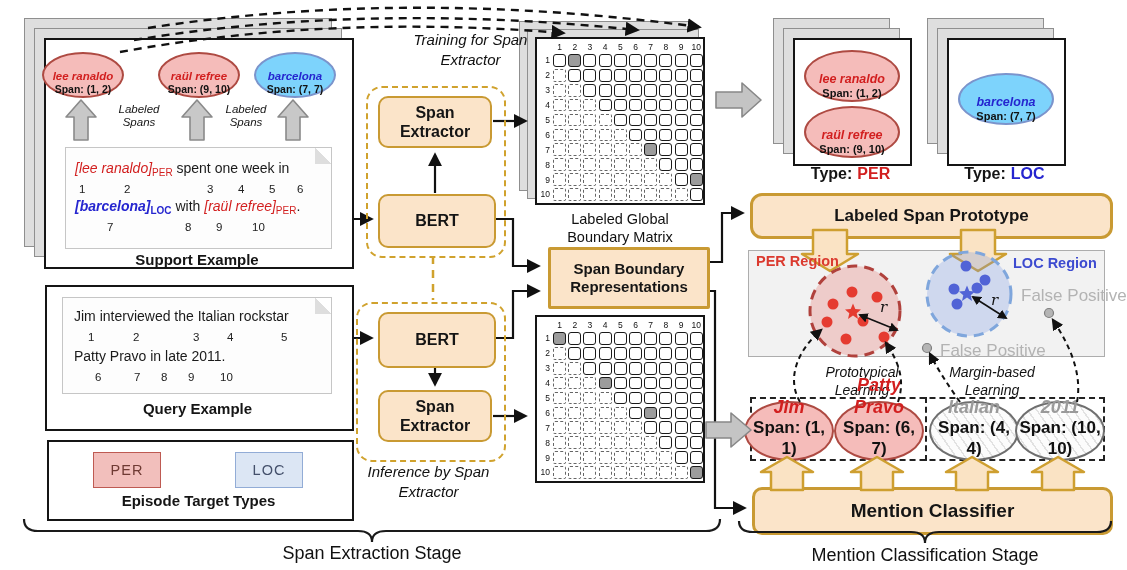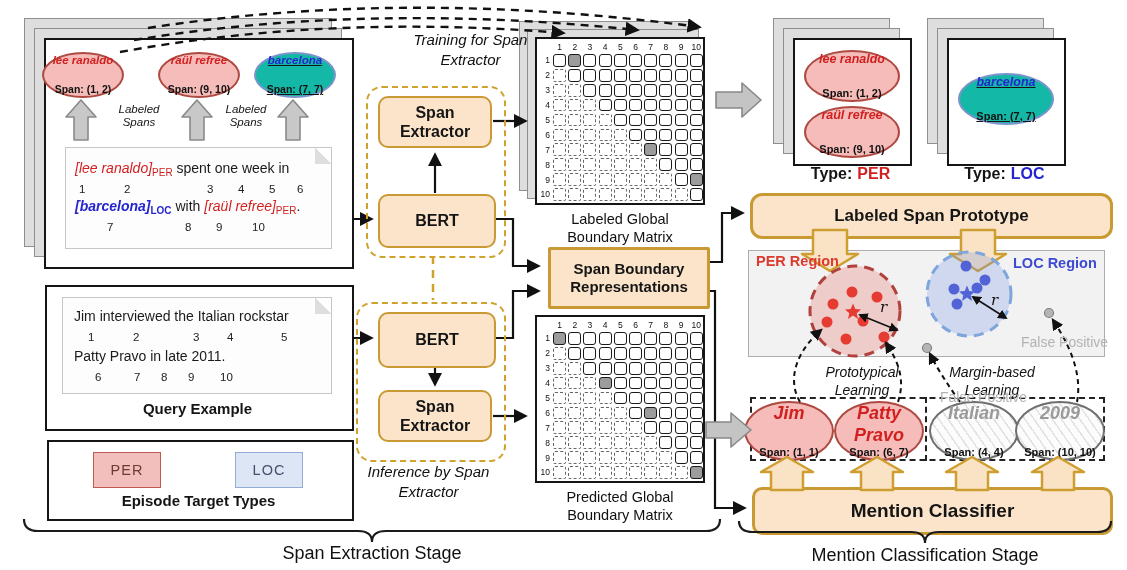--- a/index.html
+++ b/index.html
@@ -21,25 +21,25 @@
   .nums{position:absolute;font-size:11.5px;color:#222;z-index:12;}
   .nums span{position:absolute;}
   .sn1 span:nth-child(1){left:14px}.sn1 span:nth-child(2){left:59px}.sn1 span:nth-child(3){left:142px}
   .sn1 span:nth-child(4){left:173px}.sn1 span:nth-child(5){left:204px}.sn1 span:nth-child(6){left:232px}
   .sn2 span:nth-child(1){left:42px}.sn2 span:nth-child(2){left:120px}.sn2 span:nth-child(3){left:151px}.sn2 span:nth-child(4){left:187px}
   .qn1 span:nth-child(1){left:26px}.qn1 span:nth-child(2){left:71px}.qn1 span:nth-child(3){left:131px}
   .qn1 span:nth-child(4){left:165px}.qn1 span:nth-child(5){left:219px}
   .qn2 span:nth-child(1){left:33px}.qn2 span:nth-child(2){left:72px}.qn2 span:nth-child(3){left:99px}
   .qn2 span:nth-child(4){left:126px}.qn2 span:nth-child(5){left:158px}
   .ent{position:absolute;border-radius:50%;display:flex;flex-direction:column;align-items:center;
-       justify-content:space-between;text-align:center;line-height:1.2;z-index:12;}
+       justify-content:flex-end;text-align:center;line-height:1.2;z-index:12;}
   .ent-name{font-weight:bold;font-style:italic;font-size:11.5px;}
   .ent-span{font-weight:bold;font-size:10.5px;color:#111;}
   .ent.per{background:#F5BCBA;border:2px solid #AE4A42;} .ent.per .ent-name{color:#D21F1F;}
-  .ent.loc{background:#14b8a6;border:2px solid #7B94CC;text-decoration:underline;} .ent.loc .ent-name{color:#2525CF;}
+  .ent.loc{background:#7dd3fc;border:2px solid #7B94CC;} .ent.loc .ent-name{color:#2525CF;}
   .ent.gray{background:repeating-linear-gradient(55deg,#fcfcfc 0 6px,#e2e2e2 6px 7.5px);
        border:2.5px solid #6F6F6F;} .ent.gray .ent-name{color:#9A9A9A;}
   .sup-ents .ent{width:78px;height:42px;top:52px;}
   .sup-ents .ent:nth-child(1){left:42px}.sup-ents .ent:nth-child(2){left:158px}.sup-ents .ent:nth-child(3){left:254px}
   .lspan{position:absolute;width:54px;text-align:center;font-style:italic;font-size:11.5px;line-height:1.15;z-index:12;}
   .chip{position:absolute;width:66px;height:34px;display:flex;align-items:center;justify-content:center;
         font-size:14.5px;letter-spacing:1px;z-index:12;}
   .chip.per{left:93px;top:452px;background:#F2BFBC;border:1.8px solid #BE5A52;color:#6F3A33;}
   .chip.loc{left:235px;top:452px;background:#DCE6F4;border:1.8px solid #92ACD6;color:#44506B;}
   .itlabel{position:absolute;font-style:italic;font-size:15px;text-align:center;line-height:1.3;z-index:12;color:#111;}
@@ -57,29 +57,29 @@
   .tp-ents .ent{left:804px;width:92px;height:48px;}
   .tp-ents .ent:nth-child(1){top:50px}.tp-ents .ent:nth-child(2){top:106px}
   .tp-ents .ent-name,.tl-ents .ent-name{font-size:12.5px;}
   .tp-ents .ent-span,.tl-ents .ent-span{font-size:11px;}
   .tl-ents .ent{left:958px;top:73px;width:92px;height:48px;}
   .tlabel{position:absolute;width:115px;display:flex;justify-content:center;gap:5px;font-weight:bold;font-size:16px;z-index:12;}
   .tlabel .tv.per{color:#D21F1F;} .tlabel .tv.loc{color:#2525CF;}
   .region{position:absolute;left:748px;top:250px;width:357px;height:107px;background:#F2F2F2;
         border:1.5px solid #ADADAD;box-sizing:border-box;z-index:8;}
   .rlab{position:absolute;font-weight:bold;font-size:14.5px;z-index:45;}
-  .fp{position:absolute;font-size:14px;color:#B3B3B3;z-index:45;margin-top:48px;}
+  .fp{position:absolute;font-size:17px;color:#B3B3B3;z-index:45;}
   .rsym{position:absolute;font-family:"DejaVu Serif",serif;font-style:italic;font-size:15px;z-index:45;color:#111;}
   .learn{position:absolute;font-style:italic;font-size:14px;text-align:center;line-height:1.3;z-index:12;color:#111;}
   .mrect{position:absolute;left:750px;top:397px;width:355px;height:64px;border:2px dashed #222;box-sizing:border-box;z-index:11;}
   .mdiv{position:absolute;left:925px;top:397px;height:64px;border-left:2px dashed #222;z-index:11;}
   .men-ents .ent{top:401px;width:86px;height:56px;}
   .men-ents .ent:nth-child(1){left:744px}.men-ents .ent:nth-child(2){left:834px}
   .men-ents .ent:nth-child(3){left:929px}.men-ents .ent:nth-child(4){left:1015px}
-  .men-ents .ent-name{font-size:18px;} .men-ents .ent-span{font-size:11px;}
+  .men-ents .ent-name{font-size:18px;} .men-ents .ent-span{font-size:17px;}
   .stage{position:absolute;width:300px;text-align:center;font-size:18px;color:#111;z-index:12;}
   .watermark{position:absolute;left:818px;top:489px;font-size:32px;font-weight:600;letter-spacing:1px;
         color:#F0F0F0;text-shadow:0 0 1px #DBDBDB;z-index:60;white-space:nowrap;}
 </style>
 </head>
 <body>
 
 <div class="canvas">
 
   <svg id="base-lines" class="layer" width="1127" height="570">
@@ -139,20 +139,21 @@
       <span>5</span>
       <span>6</span>
     </div>
   <div class="rich" style="left:75px;top:198px"><span class="seg loc it">[barcelona]</span><span class="seg loc sub">LOC</span><span class="seg plain"> with </span><span class="seg per it">[raül refree]</span><span class="seg per sub">PER</span><span class="seg plain">.</span></div>
   <div class="nums sn2" style="left:65px;top:221px">
       <span>7</span>
       <span>8</span>
       <span>9</span>
       <span>10</span>
     </div>
+  <div class="cap" style="left:44px;top:251px;width:306px">Support Example</div>
 
   <div class="bigbox" style="left:45px;top:285px;width:305px;height:142px"></div>
   <div class="paper" style="left:62px;top:297px;width:268px;height:95px"></div>
   <div class="rich" style="left:74px;top:308px"><span class="seg plain">Jim interviewed the Italian rockstar</span></div>
   <div class="nums qn1" style="left:62px;top:331px">
       <span>1</span>
       <span>2</span>
       <span>3</span>
       <span>4</span>
       <span>5</span>
@@ -426,21 +427,20 @@
         <div class="mcell md"></div>
         <div class="mcell md"></div>
         <div class="mcell md"></div>
         <div class="mcell md"></div>
         <div class="mcell md"></div>
         <div class="mcell md"></div>
         <div class="mcell md"></div>
         <div class="mcell ms mf"></div>
       </div>
     </div>
-  <div class="mcap" style="left:550px;top:488px;width:140px">Predicted Global Boundary Matrix</div>
 
   <div class="bigbox" style="left:793px;top:38px;width:115px;height:124px"></div>
   <div class="tp-ents">
       <div class="ent per">
         <div class="ent-name">lee ranaldo</div>
         <div class="ent-span">Span: (1, 2)</div>
       </div>
       <div class="ent per">
         <div class="ent-name">raül refree</div>
         <div class="ent-span">Span: (9, 10)</div>
@@ -482,21 +482,21 @@
       </div>
       <div class="ent per">
         <div class="ent-name">Patty Pravo</div>
         <div class="ent-span">Span: (6, 7)</div>
       </div>
       <div class="ent gray">
         <div class="ent-name">Italian</div>
         <div class="ent-span">Span: (4, 4)</div>
       </div>
       <div class="ent gray">
-        <div class="ent-name">2009</div>
+        <div class="ent-name">2011</div>
         <div class="ent-span">Span: (10, 10)</div>
       </div>
     </div>
   <div class="obox" style="left:752px;top:487px;width:355px;height:42px;font-size:19px;border-width:3px">Mention Classifier</div>
 
   <div class="stage" style="left:222px;top:543px">Span Extraction Stage</div>
   <div class="stage" style="left:775px;top:545px">Mention Classification Stage</div>
 
 
   <svg id="overlay" class="layer" width="1127" height="570">

